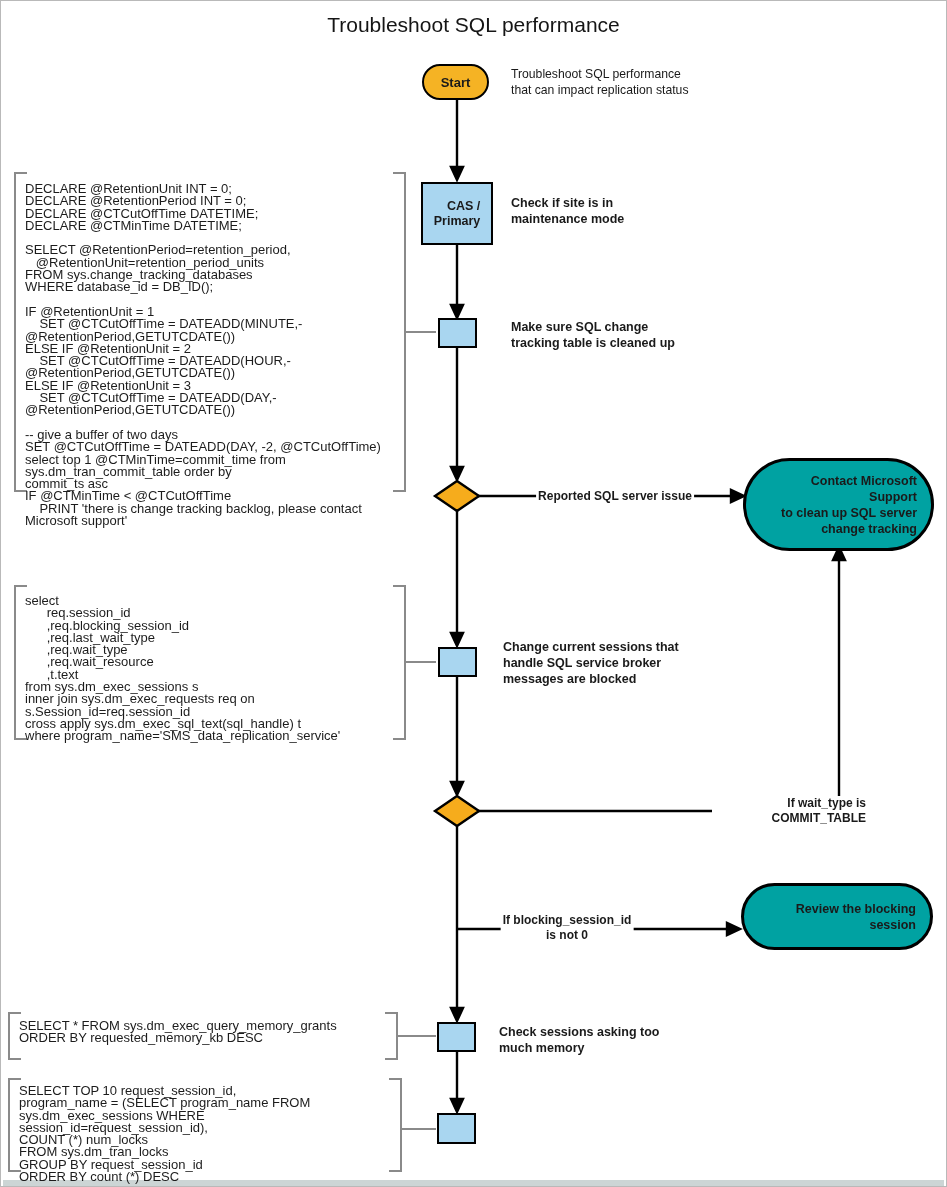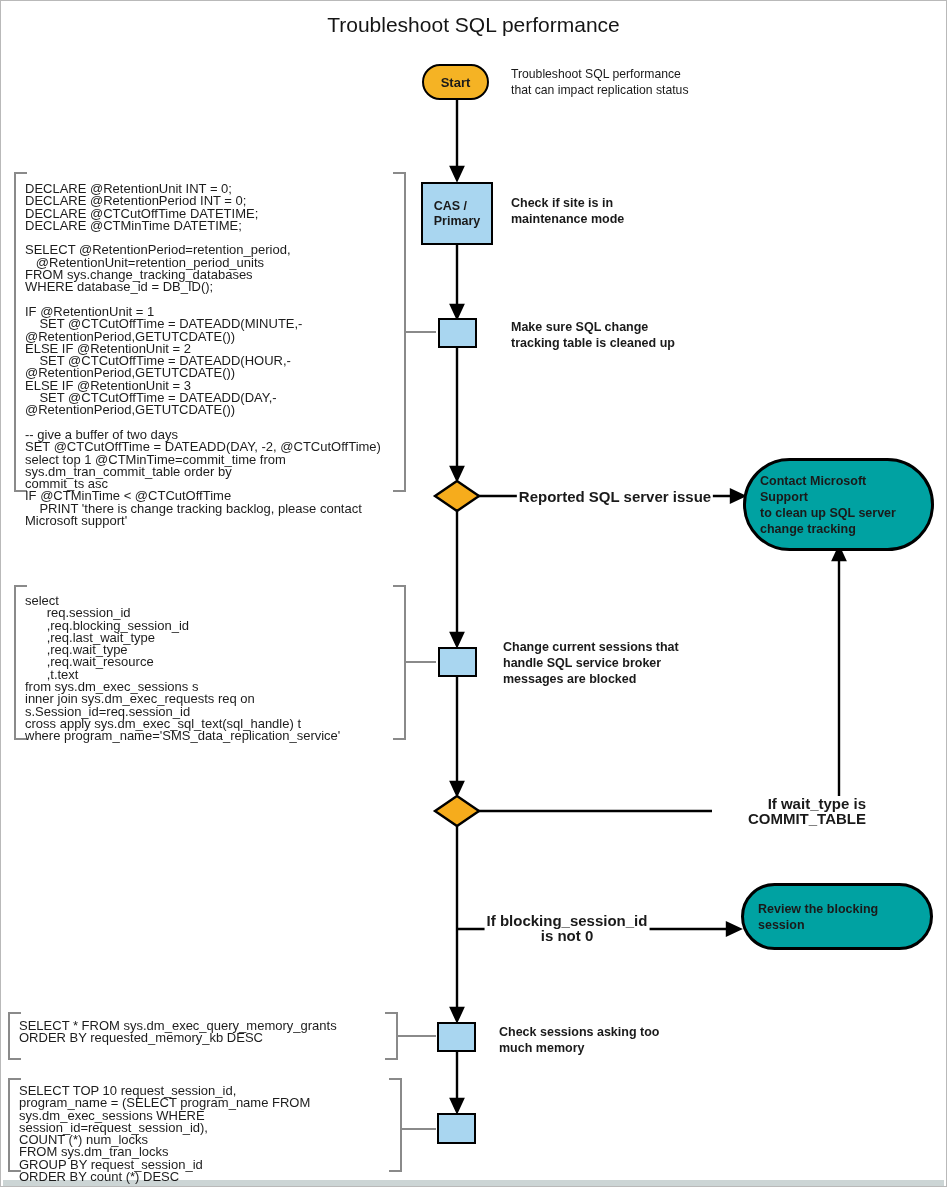--- a/index.html
+++ b/index.html
@@ -6,23 +6,23 @@
   #canvas{
     position:relative;width:945px;height:1185px;margin:0 auto;
     background:#fff;border:1px solid #b9b9b9;border-radius:0;overflow:hidden;
     font-family:"Liberation Sans",sans-serif;color:#1a1a1a;
   }
   svg.layer{position:absolute;left:0;top:0;z-index:1;}
   .txt{position:absolute;z-index:2;white-space:pre-line;}
   .title{left:0;right:0;top:12px;text-align:center;font-size:21px;color:#151515;}
   .note{font-weight:bold;font-size:12.5px;line-height:16px;}
   .plain{font-size:12.2px;line-height:16px;}
-  .linelabel{font-weight:bold;font-size:15px;line-height:15px;background:#fff;padding:0 2px;transform:translate(-50%,-50%);white-space:pre-line;text-align:center;}
+  .linelabel{font-weight:bold;font-size:12px;line-height:15px;background:#fff;padding:0 2px;transform:translate(-50%,-50%);white-space:pre-line;text-align:center;}
   .sql{font-size:13px;line-height:12.3px;white-space:pre-wrap;color:#1c1c1c;}
-  .node{position:absolute;z-index:2;display:flex;align-items:center;justify-content:center;text-align:left;font-weight:bold;box-sizing:border-box;}
+  .node{position:absolute;z-index:2;display:flex;align-items:center;justify-content:center;text-align:right;font-weight:bold;box-sizing:border-box;}
   .start{background:#F5B324;border:2.5px solid #000;border-radius:18px;font-size:13px;}
   .procbox{background:#A9D6F0;border:2.5px solid #000;font-size:12.5px;line-height:15px;}
   .stadium{background:#00A2A2;border:3px solid #000;border-radius:48px;font-size:12.5px;line-height:16px;padding:0 14px;}
   .bottomstrip{position:absolute;left:2px;right:2px;bottom:0;height:6px;background:#ccd5d5;z-index:0;}
 </style>
 </head>
 <body>
 
 <div id="canvas">
 

